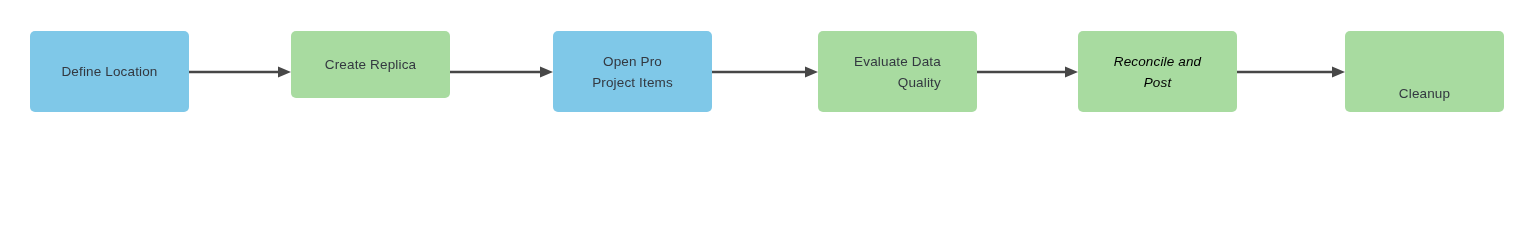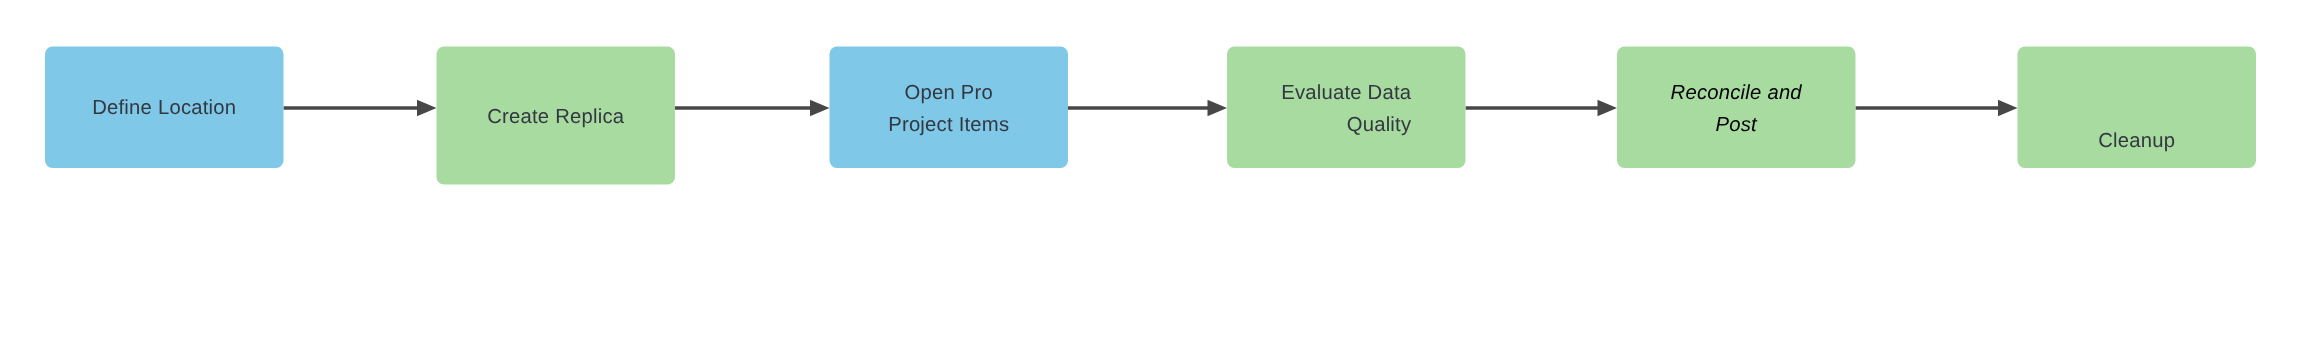--- a/index.html
+++ b/index.html
@@ -81,21 +81,21 @@
       <svg width="108" height="20" viewBox="0 0 108 20">
         <line x1="0" y1="10" x2="96" y2="10" stroke="#474747" stroke-width="2.4" stroke-linecap="butt"></line>
         <polygon points="95,4.5 108,10 95,15.5" fill="#474747"></polygon>
       </svg>
     </div>
 
   <div class="flow-node" id="node-holder-0" style="left: 30px; top: 31px; width: 159px; height: 81px; background: rgb(127, 200, 232);">
     <span class="flow-node-label" style="color: rgb(51, 56, 64);">Define Location</span>
   </div>
 
-  <div class="flow-node" id="node-holder-1" style="left: 291px; top: 31px; width: 159px; height: 92px; background: rgb(168, 219, 160);">
+  <div class="flow-node" id="node-holder-1" style="left: 291px; top: 31px; width: 159px; height: 67px; background: rgb(168, 219, 160);">
     <span class="flow-node-label" style="color: rgb(51, 56, 64);">Create Replica</span>
   </div>
 
   <div class="flow-node" id="node-holder-2" style="left: 553px; top: 31px; width: 159px; height: 81px; background: rgb(127, 200, 232);">
     <span class="flow-node-label" style="color: rgb(51, 56, 64);">Open Pro
 Project Items</span>
   </div>
 
   <div class="flow-node" id="node-holder-3" style="left: 818px; top: 31px; width: 159px; height: 81px; background: rgb(168, 219, 160);">
     <span class="flow-node-label" style="color: rgb(51, 56, 64); text-align: right;">Evaluate Data

